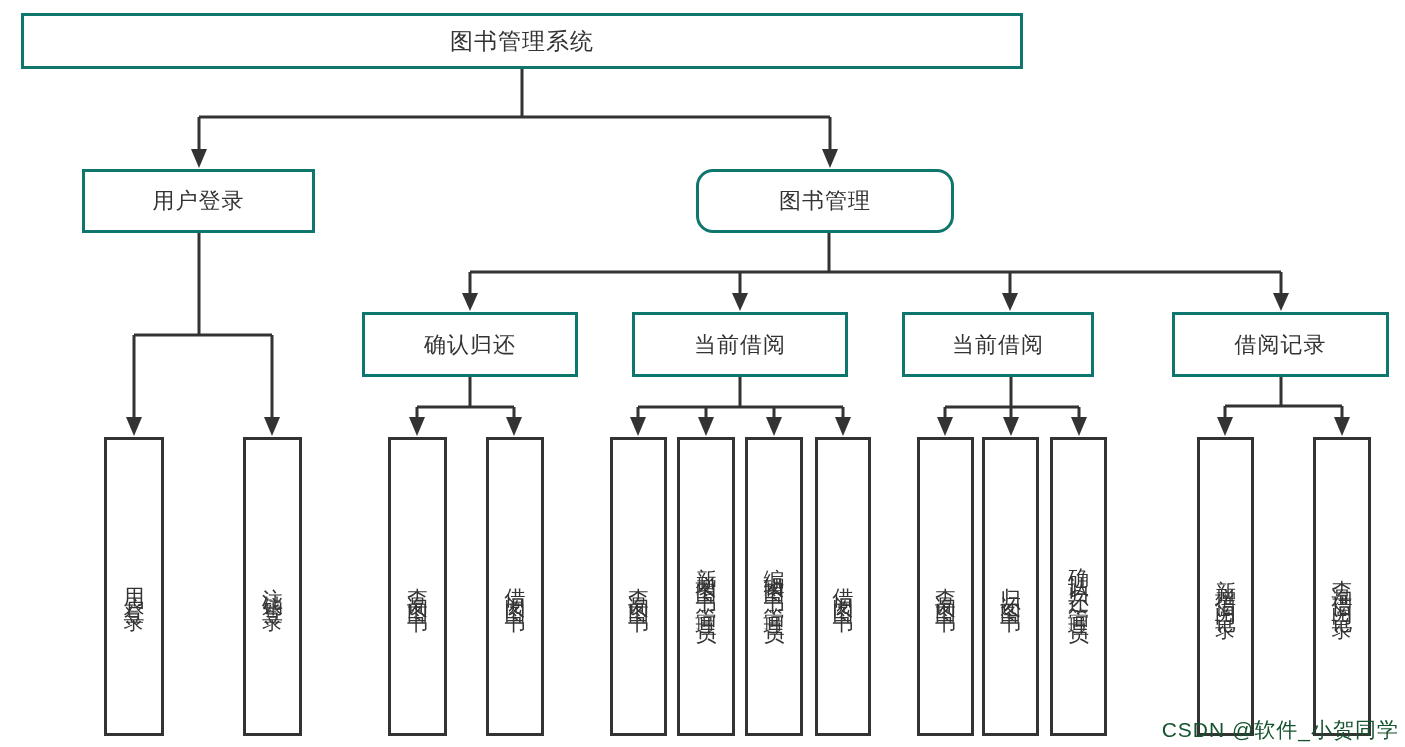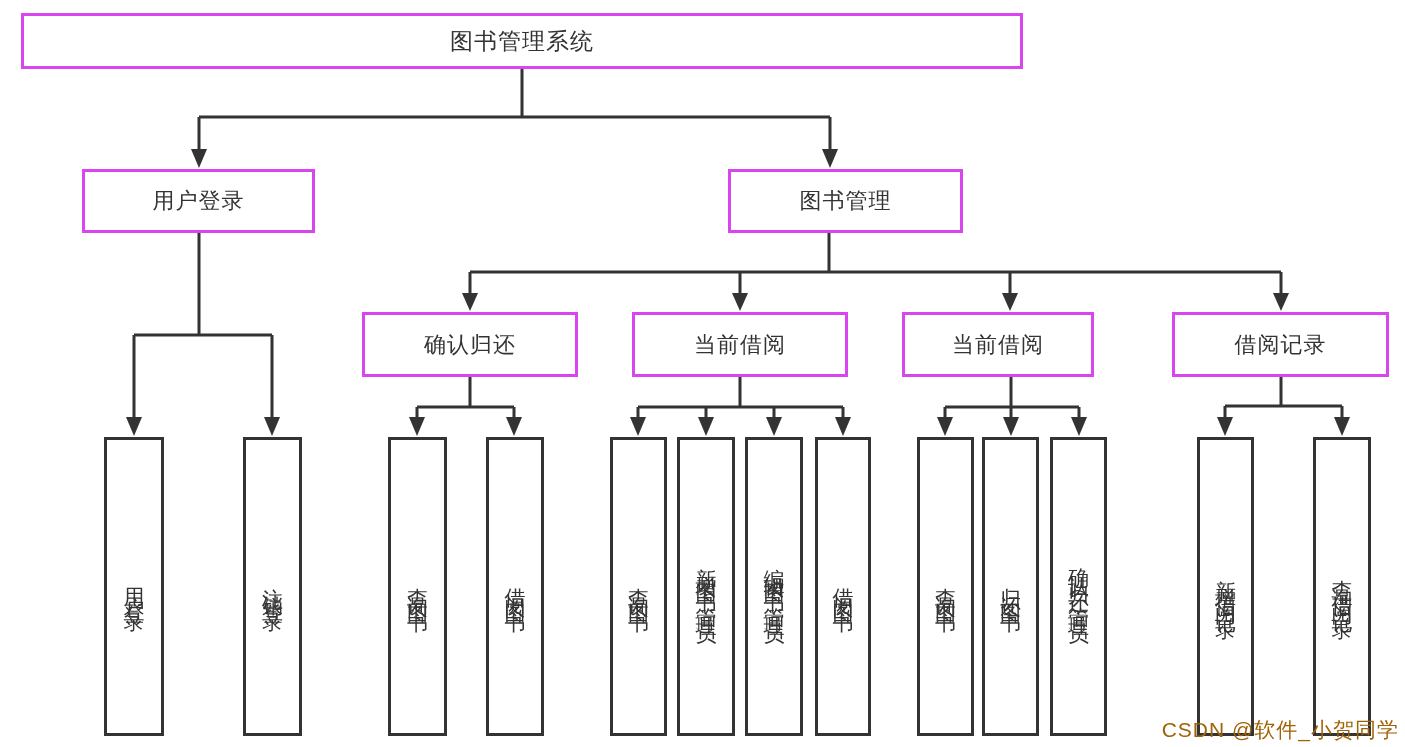--- a/index.html
+++ b/index.html
@@ -13,21 +13,21 @@
   }
   .connectors {
     position: absolute;
     left: 0; top: 0;
     width: 1405px; height: 747px;
   }
   .box {
     position: absolute;
     box-sizing: border-box;
     background: #ffffff;
-    border: 3px solid #d946ef;
+    border: 3px solid #0f766e;
     display: flex;
     align-items: center;
     justify-content: center;
     color: #333333;
     font-size: 22px;
     letter-spacing: 1px;
     z-index: 1;
   }
   .box.root { font-size: 23px; }
   .leaf {
@@ -48,21 +48,21 @@
     white-space: nowrap;
     font-size: 21px;
     letter-spacing: 8px;
     color: #333333;
   }
   .watermark {
     position: absolute;
     right: 6px;
     bottom: 3px;
     font-size: 21px;
-    color: #a16207;
+    color: #14532d;
     letter-spacing: 1px;
     z-index: 2;
   }
   svg .ln { stroke: #333333; stroke-width: 3; fill: none; }
   svg .ah { fill: #333333; stroke: none; }
 </style>
 </head>
 <body>
 
 <div class="canvas">
@@ -117,21 +117,21 @@
     </g>
   </svg>
 
   <div class="box root" style="left:21px; top:13px; width:1002px; height:56px;">
     <span>图书管理系统</span>
   </div>
 
   <div class="box" style="left:82px; top:169px; width:233px; height:64px;">
     <span>用户登录</span>
   </div>
-  <div class="box" style="left:728px; top:169px; width:235px; height:64px;">
+  <div class="box" style="left:696px; top:169px; width:258px; height:64px;border-radius:17px;">
     <span>图书管理</span>
   </div>
 
   <div class="box" style="left:362px; top:312px; width:216px; height:65px;">
     <span>确认归还</span>
   </div>
   <div class="box" style="left:632px; top:312px; width:216px; height:65px;">
     <span>当前借阅</span>
   </div>
   <div class="box" style="left:902px; top:312px; width:192px; height:65px;">

